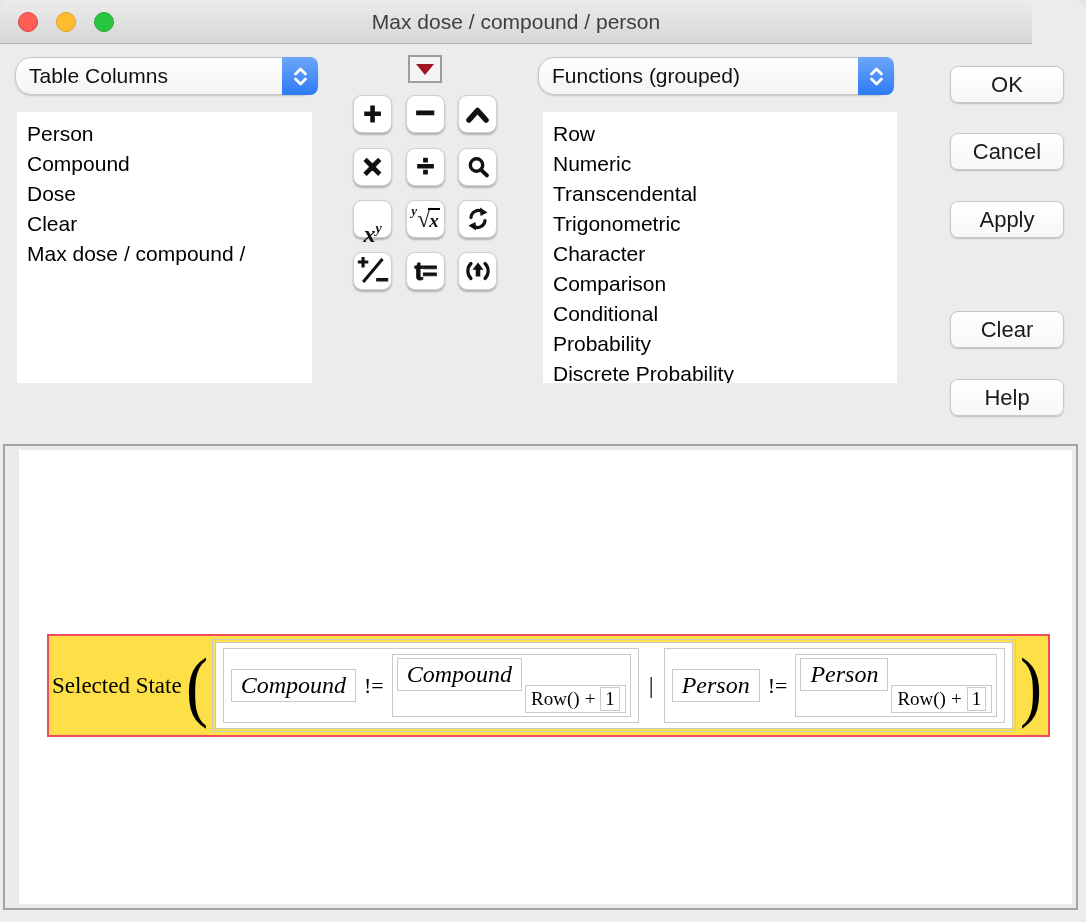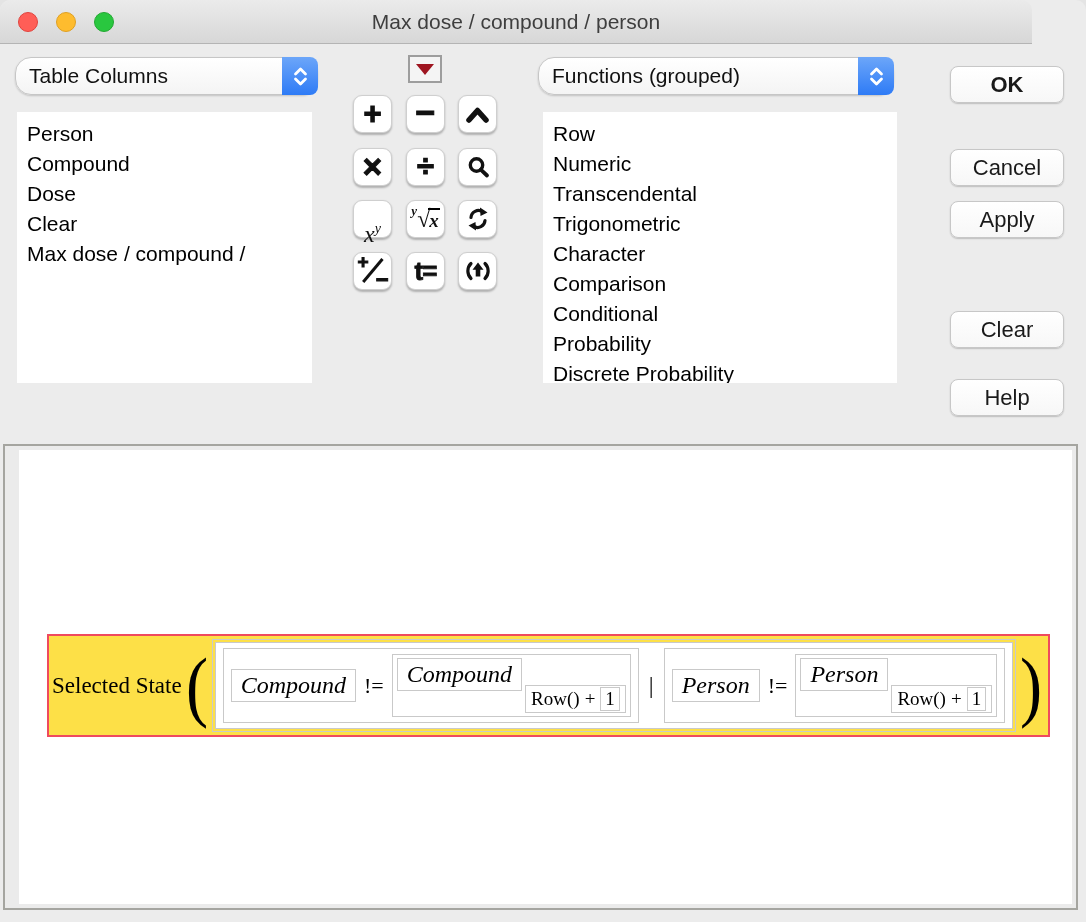--- a/index.html
+++ b/index.html
@@ -64,21 +64,21 @@
     background:#ffffff; border:1px solid #cfcfcf; border-radius:9px;
     box-shadow:0 1.5px 2px rgba(0,0,0,.25);
     display:flex; align-items:center; justify-content:center;
     color:#111;
   }
   .op { font-weight:900; -webkit-text-stroke:1.1px #111; }
   .op-plus   { font-size:31px; }
   .op-minus  { font-size:34px; margin-top:-4px; }
   .op-mult   { font-size:33px; }
   .op-div    { font-size:31px; }
-  .pw { font-family:"Liberation Serif", serif; font-weight:normal; font-style:italic; font-size:24px;margin-top:31px; }
+  .pw { font-family:"Liberation Serif", serif; font-weight:bold; font-style:italic; font-size:24px;margin-top:31px; }
   .pw sup { font-size:14px; }
   .rt { font-family:"Liberation Serif", serif; font-weight:bold; position:relative; padding-left:6px; }
   .rt .idx { position:absolute; left:0; top:-3px; font-size:13px; font-style:italic; }
   .rt .rad { font-size:24px; }
   .rt .und { font-style:italic; font-size:19px; border-top:2.5px solid #000; margin-left:-2px; padding:0 1px; }
   .teq { font-size:26px; font-weight:800; letter-spacing:-1px; -webkit-text-stroke:0.8px #111; }
   .pm { position:relative; width:28px; height:26px; }
   .pm .p { position:absolute; left:-1px; top:-7px; font-size:19px; font-weight:900; -webkit-text-stroke:1px #111; }
   .pm .s { position:absolute; left:-1px; top:11px; width:30px; height:3.4px; background:#111; transform:rotate(-50deg); }
   .pm .m { position:absolute; right:-2px; bottom:-9px; font-size:22px; font-weight:900; -webkit-text-stroke:1px #111; }
@@ -239,22 +239,22 @@
     <div class="list-item">Numeric</div>
     <div class="list-item">Transcendental</div>
     <div class="list-item">Trigonometric</div>
     <div class="list-item">Character</div>
     <div class="list-item">Comparison</div>
     <div class="list-item">Conditional</div>
     <div class="list-item">Probability</div>
     <div class="list-item">Discrete Probability</div>
   </div>
 
-  <div class="abtn" style="top:66px;font-weight:bold;">OK</div>
-  <div class="abtn" style="top:149px;">Cancel</div>
+  <div class="abtn" style="top:66px;">OK</div>
+  <div class="abtn" style="top:133px;">Cancel</div>
   <div class="abtn" style="top:201px;">Apply</div>
   <div class="abtn" style="top:311px;">Clear</div>
   <div class="abtn" style="top:379px;">Help</div>
 
   <div class="panel">
     <div class="panel-inner">
 
       <div class="formula-sel serif">
         <span class="sel-label">Selected State</span>
         <span class="bigparen">(</span>

